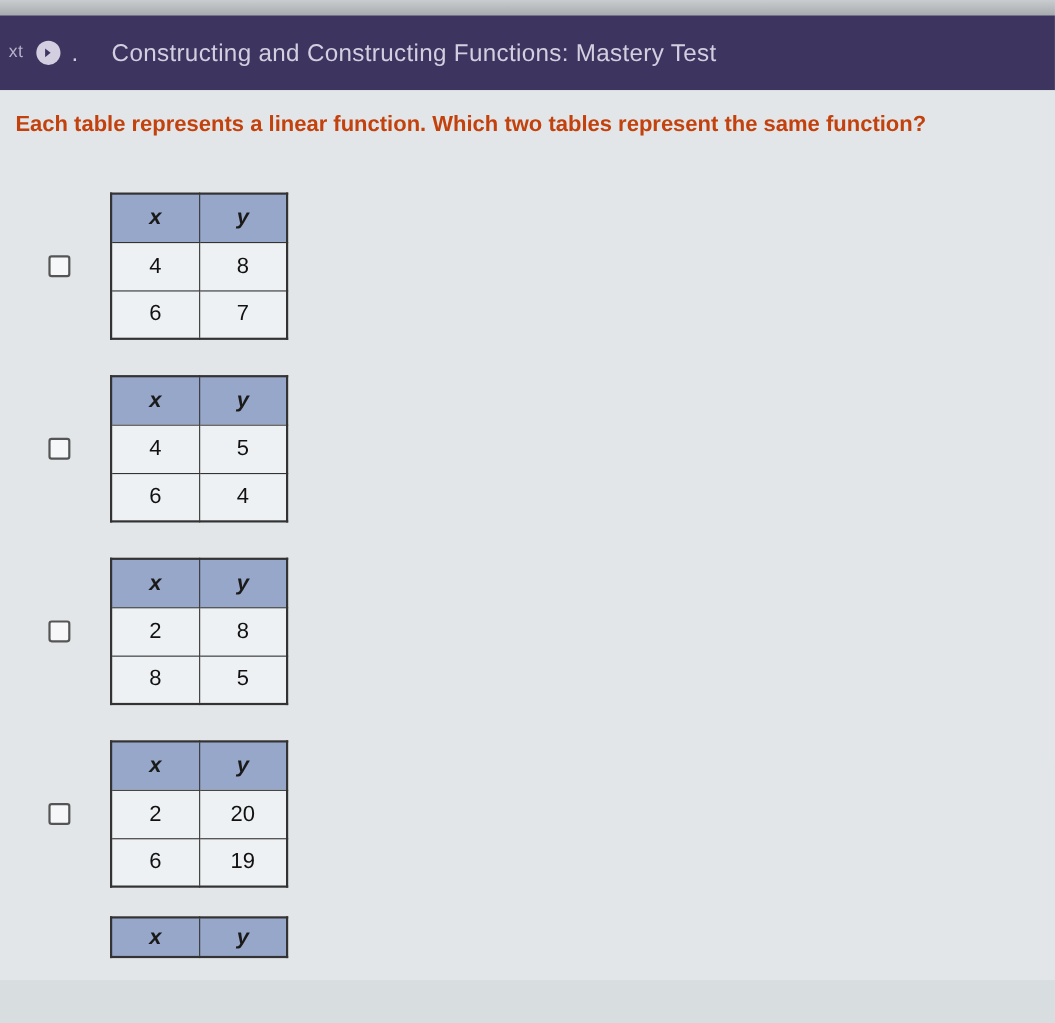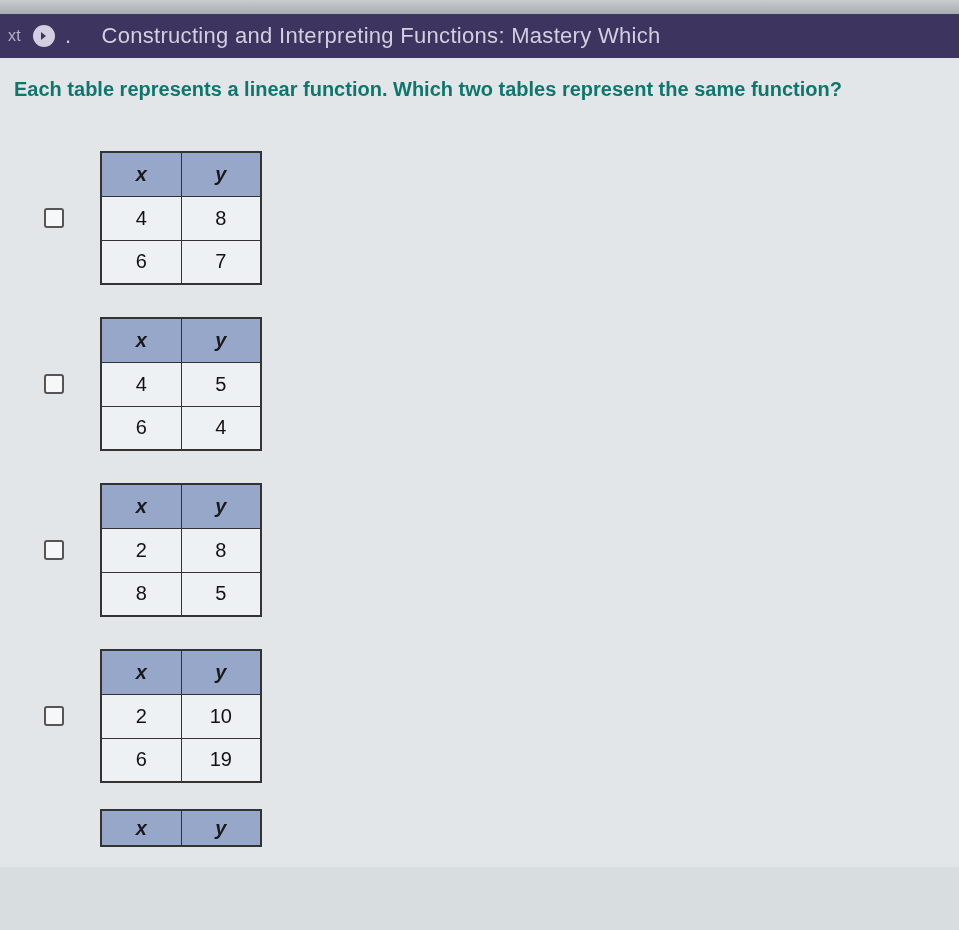--- a/index.html
+++ b/index.html
@@ -10,21 +10,21 @@
   height: 930px;
   overflow: hidden;
 }
 .top-strip {
   height: 14px;
   background: linear-gradient(180deg, #c9cdd0 0%, #a7abae 100%);
 }
 .header {
   background: #3d3560;
   color: #d3cfe0;
-  height: 44px;
+  height: 68px;
   display: flex;
   align-items: center;
   padding-left: 8px;
   font-size: 22px;
   font-weight: 400;
   letter-spacing: 0.3px;
 }
 .header .xt {
   color: #b7b1c9;
   font-size: 16px;
@@ -45,21 +45,21 @@
   color: #d3cfe0;
   margin-right: 30px;
 }
 .content {
   background: #e2e6e8;
   padding: 20px 14px;
 }
 .question {
   font-size: 20px;
   font-weight: 700;
-  color: #0f766e;
+  color: #c2410c;
   margin-bottom: 50px;
 }
 .option-row {
   display: flex;
   align-items: center;
   margin-bottom: 32px;
   padding-left: 30px;
 }
 .checkbox {
   width: 20px;
@@ -106,21 +106,21 @@
 <div class="top-strip"></div>
 
 <div class="header">
   <span class="xt">xt</span>
   <span class="nav-icon">
     <svg width="12" height="12" viewBox="0 0 12 12">
         <path d="M3 2 L8 6 L3 10 Z" fill="#3d3560"></path>
       </svg>
   </span>
   <span class="dot">.</span>
-  <span>Constructing and Interpreting Functions: Mastery Which</span>
+  <span>Constructing and Constructing Functions: Mastery Test</span>
 </div>
 
 <div class="content">
   <div class="question">Each table represents a linear function. Which two tables represent the same function?</div>
 
   <div class="option-row">
     <div class="checkbox"></div>
     <table class="func">
       <tbody>
           <tr>
@@ -182,21 +182,21 @@
   <div class="option-row">
     <div class="checkbox"></div>
     <table class="func">
       <tbody>
           <tr>
             <th>x</th>
             <th>y</th>
           </tr>
       <tr>
             <td>2</td>
-            <td>10</td>
+            <td>20</td>
           </tr>
       <tr>
             <td>6</td>
             <td>19</td>
           </tr>
     </tbody>
       </table>
   </div>
 
   <div class="partial-row">

